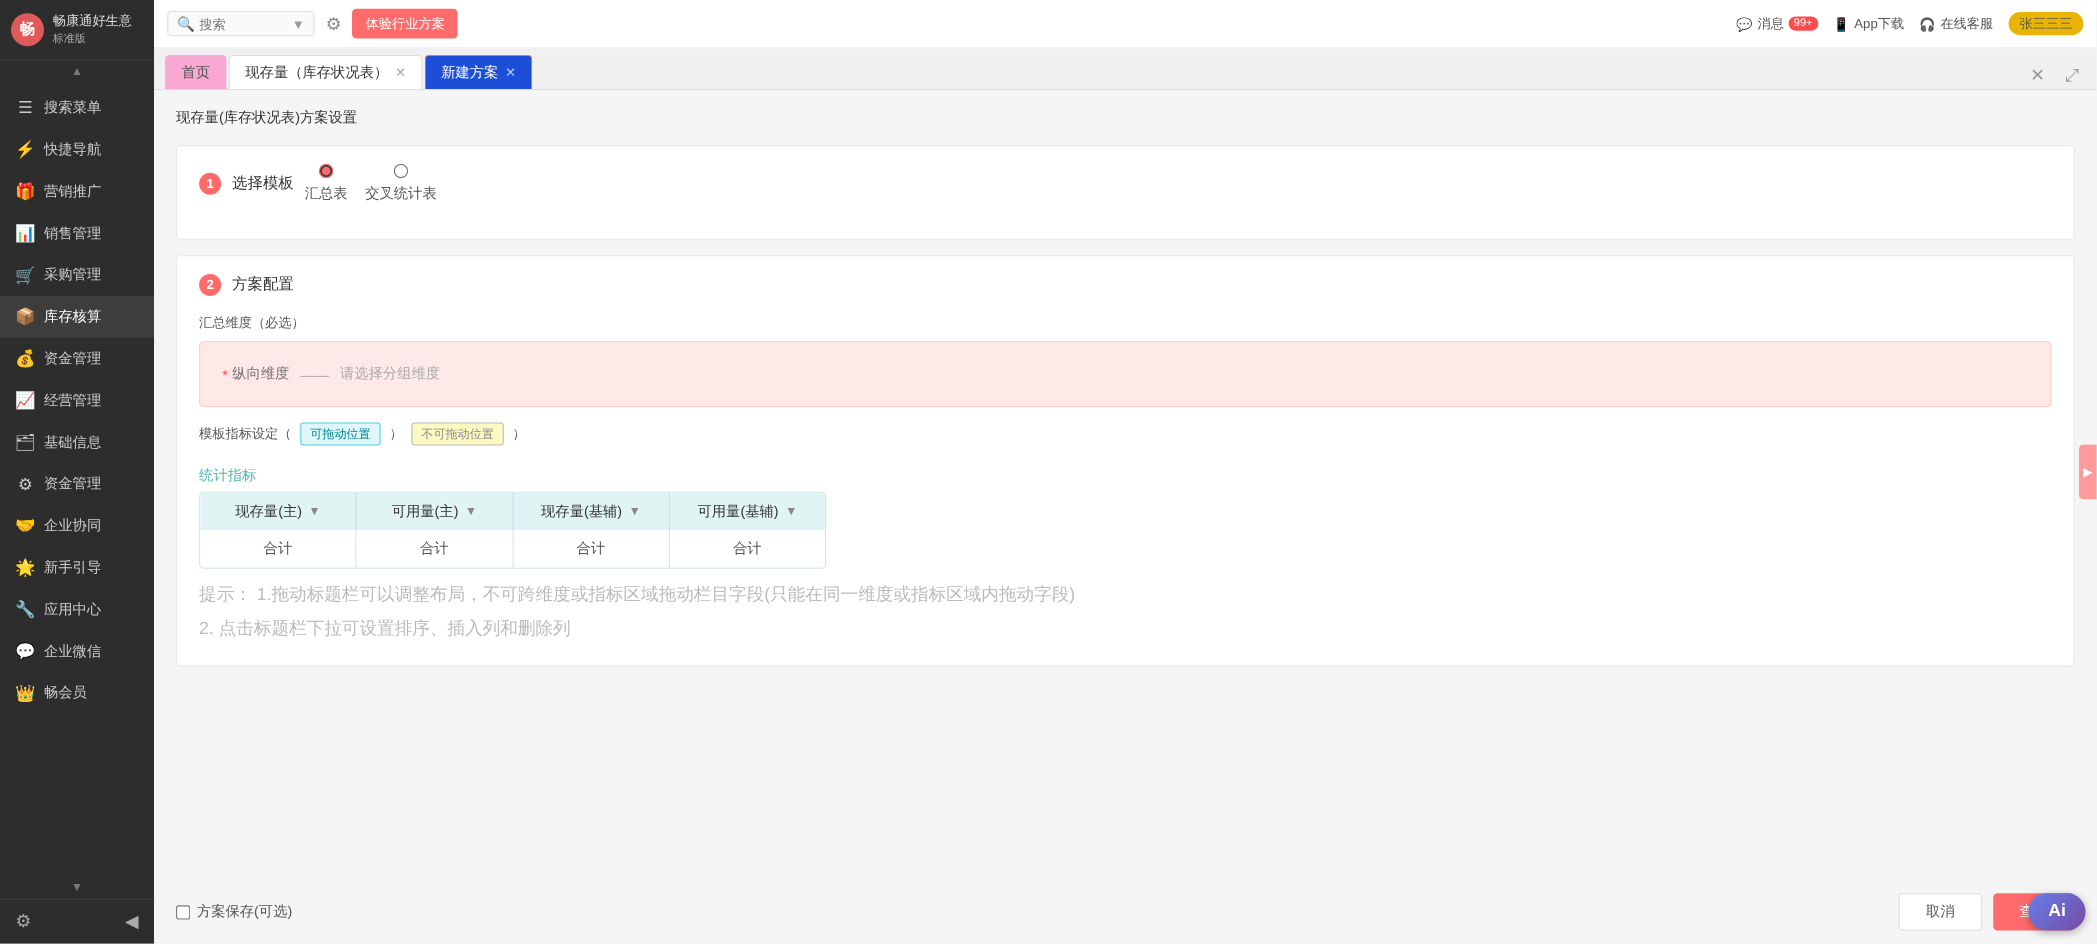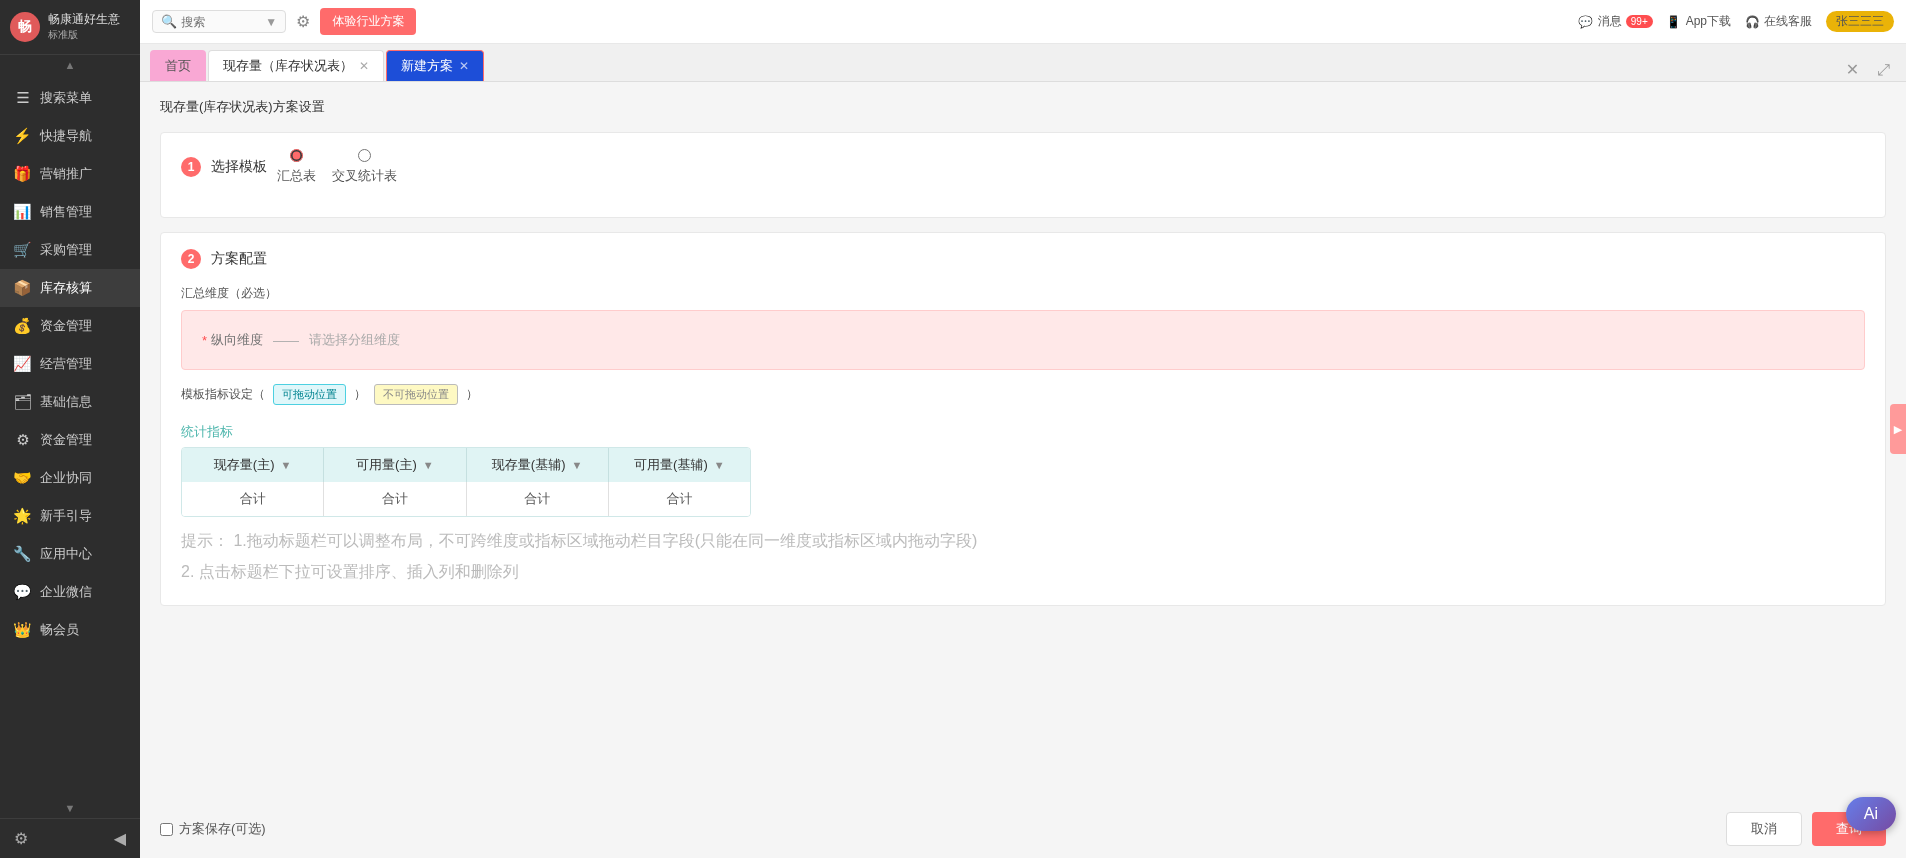--- a/index.html
+++ b/index.html
@@ -168,24 +168,24 @@
       background: #fff; border: 1px solid #ddd; color: #555;
       padding: 7px 24px; border-radius: 4px; cursor: pointer; font-size: 13px;
     }
     .btn-query {
       background: #ff6b6b; border: none; color: white;
       padding: 7px 24px; border-radius: 4px; cursor: pointer; font-size: 13px;
     }
 
     
     .ai-fab {
-      position: fixed; bottom: 27px; right: 10px;
+      position: fixed; bottom: 12px; right: 10px;
       background: linear-gradient(135deg, #667eea, #764ba2);
       color: white; border-radius: 20px; padding: 8px 18px;
-      font-size: 16px; font-weight: normal; cursor: pointer;
+      font-size: 16px; font-weight: bold; cursor: pointer;
       box-shadow: 0 2px 8px rgba(0,0,0,0.3);
     }
 
     
     .right-panel-toggle {
       position: fixed; right: 0; top: 50%;
       background: #ff9a9a; color: white; width: 16px; height: 50px;
       display: flex; align-items: center; justify-content: center;
       cursor: pointer; border-radius: 4px 0 0 4px; font-size: 11px;
       transform: translateY(-50%);

